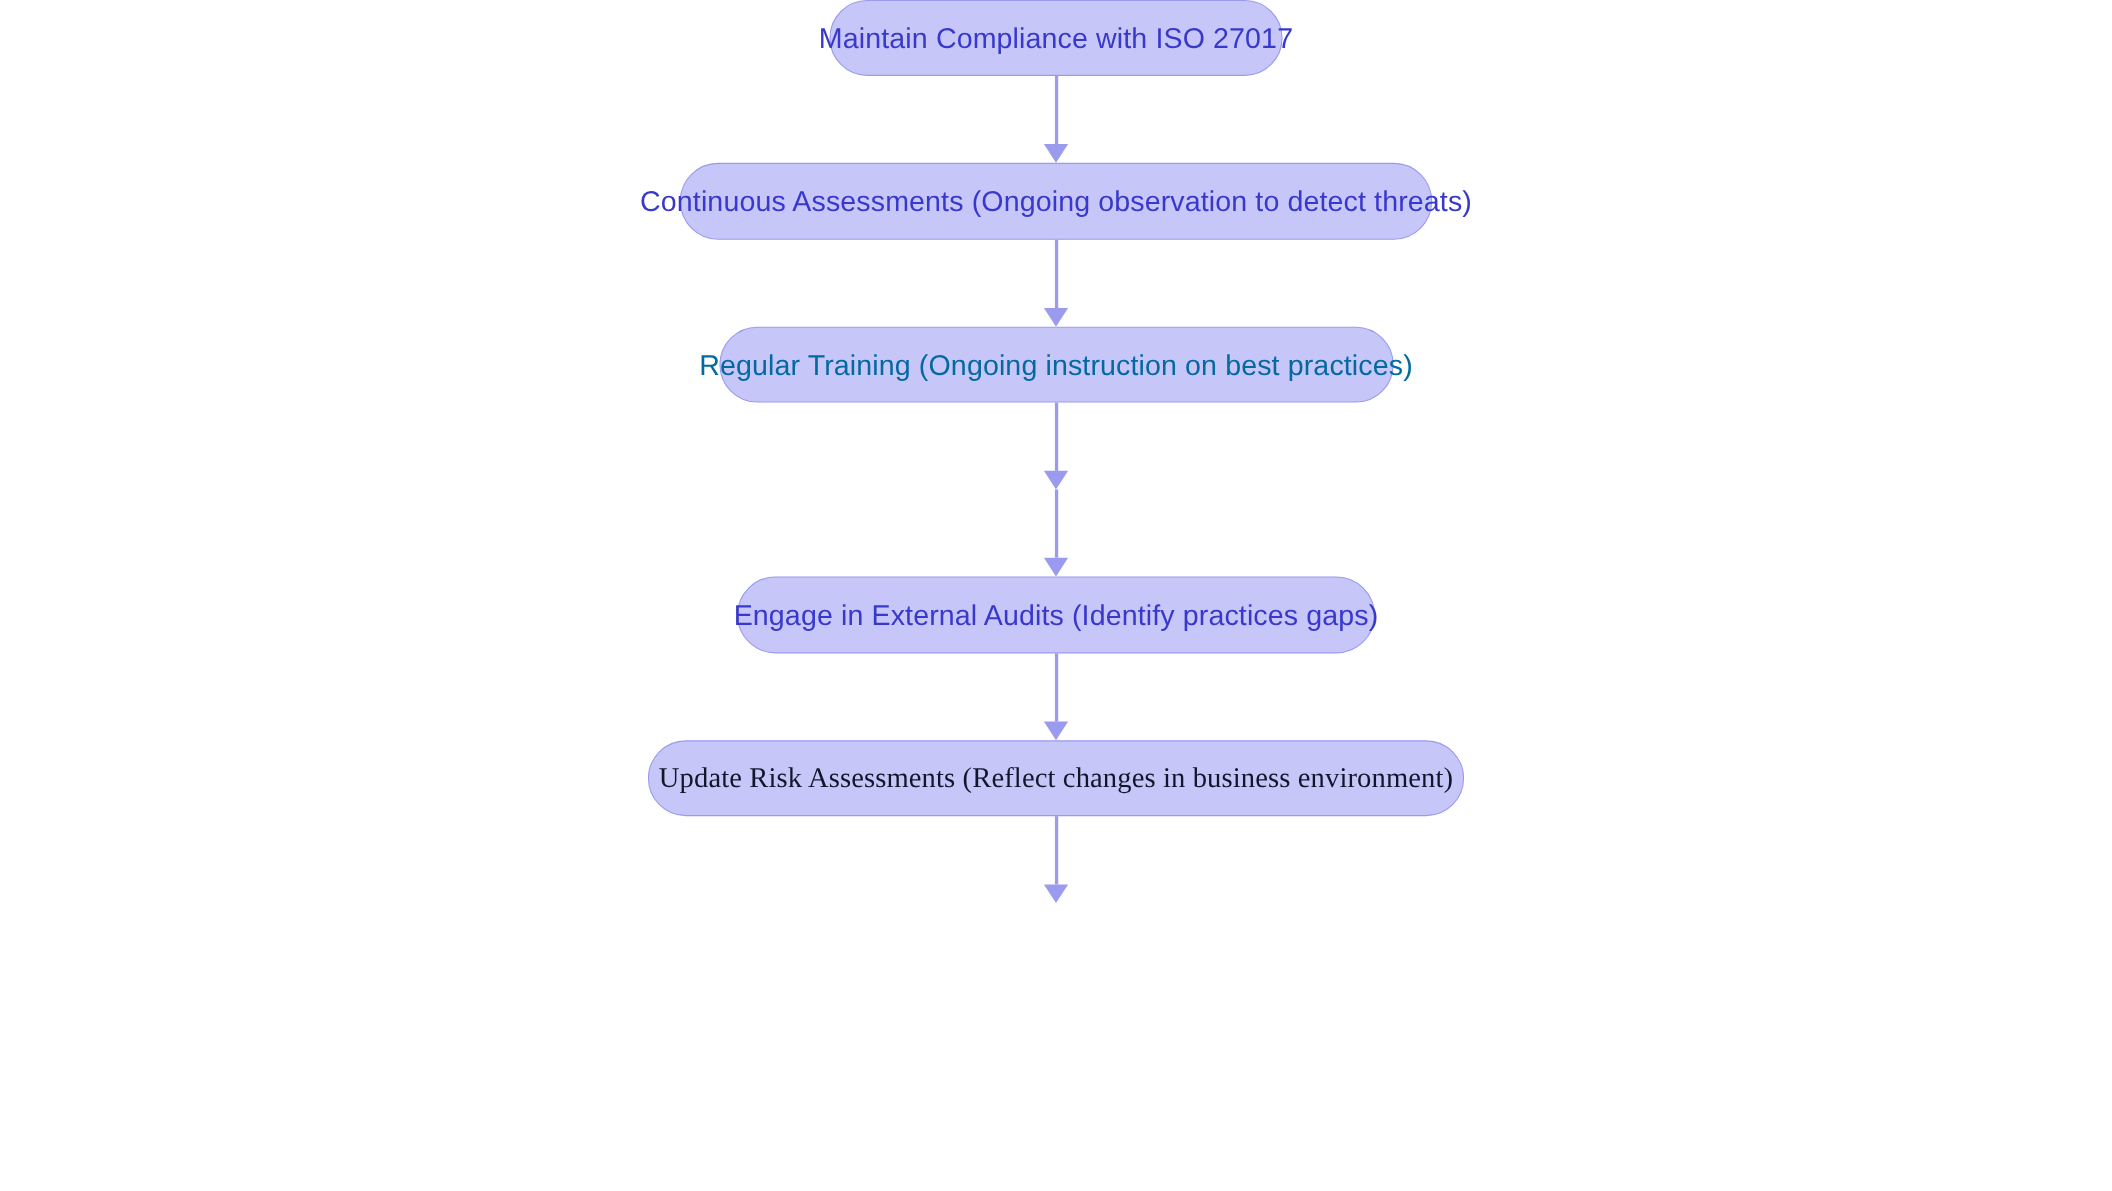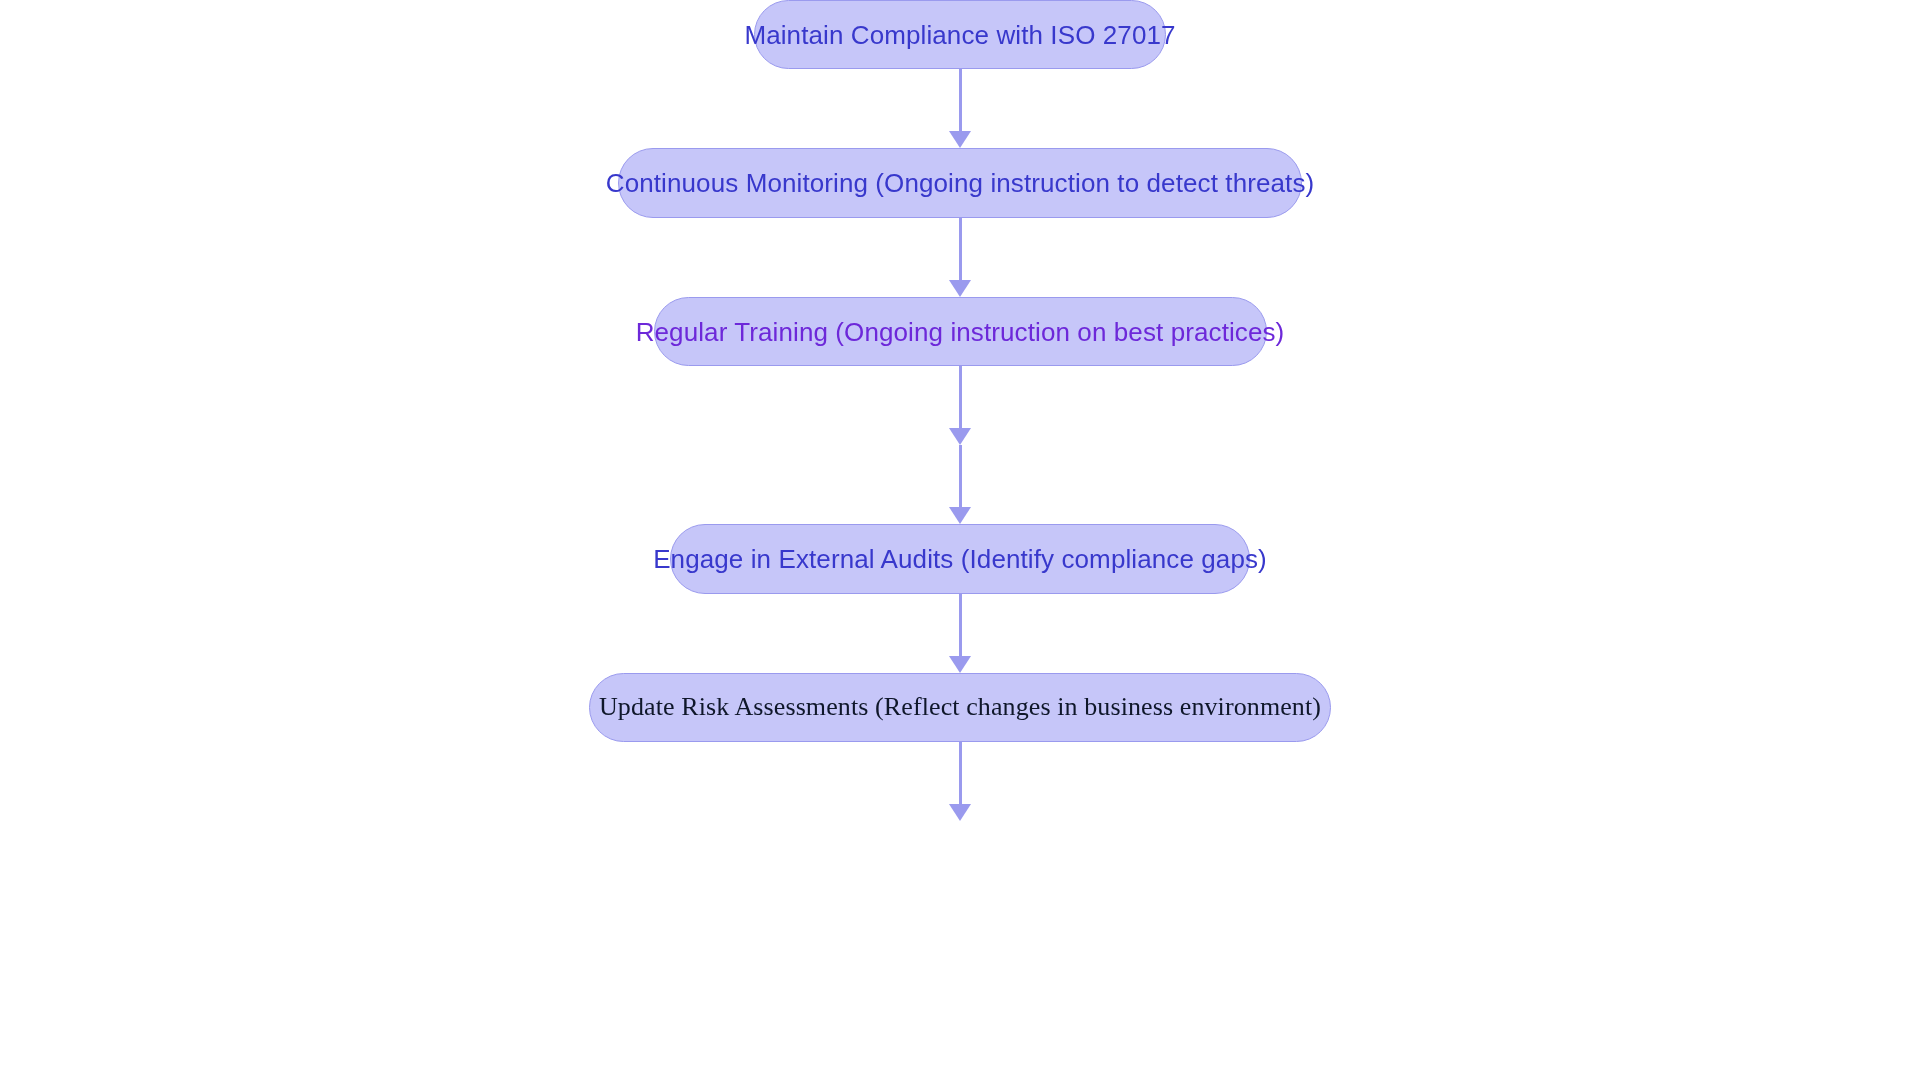--- a/index.html
+++ b/index.html
@@ -93,45 +93,45 @@
     <div class="flow-node" style="width: 412px; background: rgb(198, 198, 249); border-color: rgb(154, 154, 238); color: rgb(56, 56, 204);">
       <span class="flow-node-label">Maintain Compliance with ISO 27017</span>
     </div>
 
     <div class="flow-connector">
       <span class="connector-line" style="background: rgb(154, 154, 238);"></span>
       <span class="connector-head" style="border-top-color: rgb(154, 154, 238);"></span>
     </div>
 
     <div class="flow-node" style="width: 684px; background: rgb(198, 198, 249); border-color: rgb(154, 154, 238); color: rgb(56, 56, 204);">
-      <span class="flow-node-label">Continuous Monitoring (Ongoing instruction to detect threats)</span>
+      <span class="flow-node-label">Continuous Assessments (Ongoing observation to detect threats)</span>
     </div>
 
     <div class="flow-connector">
       <span class="connector-line" style="background: rgb(154, 154, 238);"></span>
       <span class="connector-head" style="border-top-color: rgb(154, 154, 238);"></span>
     </div>
 
-    <div class="flow-node" style="width: 613px; background: rgb(198, 198, 249); border-color: rgb(154, 154, 238); color: #6d28d9;">
+    <div class="flow-node" style="width: 613px; background: rgb(198, 198, 249); border-color: rgb(154, 154, 238); color: #0369a1;">
       <span class="flow-node-label">Regular Training (Ongoing instruction on best practices)</span>
     </div>
 
     <div class="flow-connector">
       <span class="connector-line" style="background: rgb(154, 154, 238);"></span>
       <span class="connector-head" style="border-top-color: rgb(154, 154, 238);"></span>
     </div>
 
 
     <div class="flow-connector">
       <span class="connector-line" style="background: rgb(154, 154, 238);"></span>
       <span class="connector-head" style="border-top-color: rgb(154, 154, 238);"></span>
     </div>
 
     <div class="flow-node" style="width: 580px; background: rgb(198, 198, 249); border-color: rgb(154, 154, 238); color: rgb(56, 56, 204);">
-      <span class="flow-node-label">Engage in External Audits (Identify compliance gaps)</span>
+      <span class="flow-node-label">Engage in External Audits (Identify practices gaps)</span>
     </div>
 
     <div class="flow-connector">
       <span class="connector-line" style="background: rgb(154, 154, 238);"></span>
       <span class="connector-head" style="border-top-color: rgb(154, 154, 238);"></span>
     </div>
 
     <div class="flow-node" style="width: 742px; background: rgb(198, 198, 249); border-color: rgb(154, 154, 238); color: #0f172a; font-family: Liberation Serif, serif;">
       <span class="flow-node-label">Update Risk Assessments (Reflect changes in business environment)</span>
     </div>

